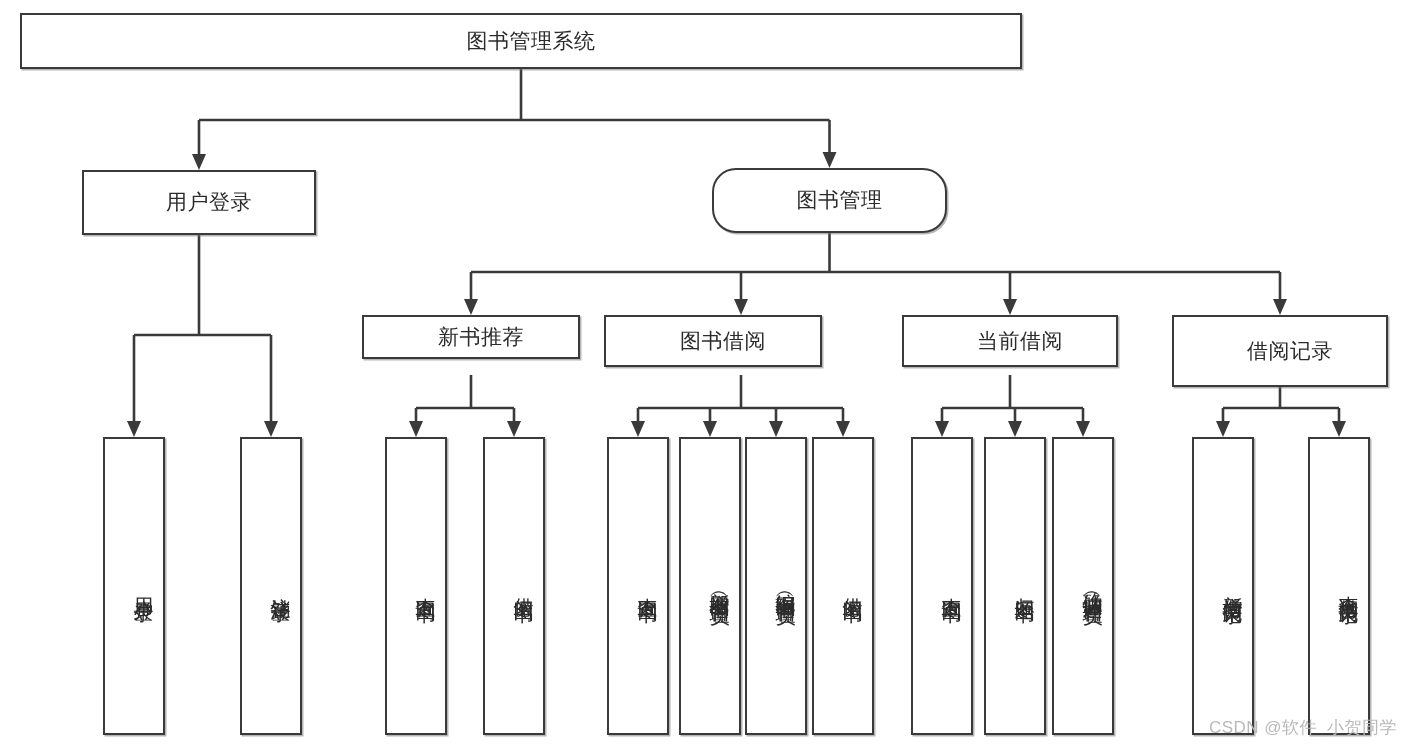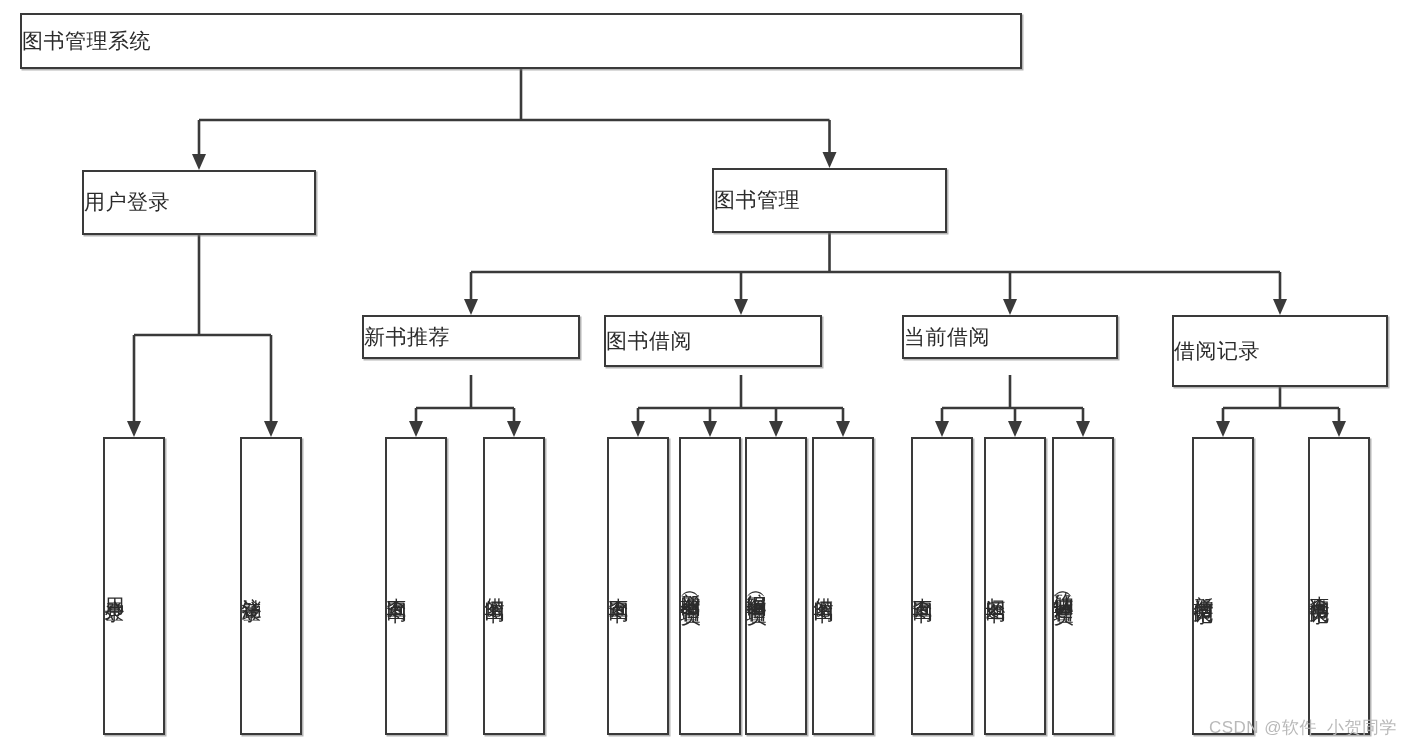--- a/index.html
+++ b/index.html
@@ -21,22 +21,23 @@
     height: 747px;
     background: #ffffff;
   }
   .node-box {
     position: absolute;
     box-sizing: border-box;
     border: 2px solid #3a3a3a;
     background: #ffffff;
     display: flex;
     align-items: center;
-    justify-content: flex-start;
+    justify-content: center;
     box-shadow: 1.5px 1.5px 0 rgba(120,120,120,0.55);
+    padding-left: 20px;
   }
   .node-label {
     color: #2b2b2b;
     font-size: 21px;
     line-height: 1.15;
     letter-spacing: 0.5px;
     white-space: nowrap;
     text-align: center;
     font-family: "Liberation Sans", "DejaVu Sans", sans-serif;
   }
@@ -126,30 +127,30 @@
       <line x1="1339" y1="408" x2="1339" y2="424" stroke="#3a3a3a" stroke-width="2.6"></line>
       <polygon points="1332,421 1346,421 1339,437" fill="#3a3a3a"></polygon>
     </svg>
   <div id="nodes-layer">
       <div class="node-box" style="left: 20px; top: 13px; width: 1002px; height: 56px;">
         <span class="node-label">图书管理系统</span>
       </div>
       <div class="node-box" style="left: 82px; top: 170px; width: 234px; height: 65px;">
         <span class="node-label">用户登录</span>
       </div>
-      <div class="node-box" style="left: 712px; top: 168px; width: 235px; height: 65px;">
+      <div class="node-box" style="left: 712px; top: 168px; width: 235px; height: 65px; border-radius: 24px;">
         <span class="node-label">图书管理</span>
       </div>
       <div class="node-box" style="left: 362px; top: 315px; width: 218px; height: 44px;">
         <span class="node-label">新书推荐</span>
       </div>
       <div class="node-box" style="left: 604px; top: 315px; width: 218px; height: 52px;">
         <span class="node-label">图书借阅</span>
       </div>
-      <div class="node-box" style="left: 902px; top: 315px; width: 216px; height: 44px;">
+      <div class="node-box" style="left: 902px; top: 315px; width: 216px; height: 52px;">
         <span class="node-label">当前借阅</span>
       </div>
       <div class="node-box" style="left: 1172px; top: 315px; width: 216px; height: 72px;">
         <span class="node-label">借阅记录</span>
       </div>
       <div class="node-box vertical" style="left: 103px; top: 437px; width: 62px; height: 298px;">
         <span class="node-label">用户登录</span>
       </div>
       <div class="node-box vertical" style="left: 240px; top: 437px; width: 62px; height: 298px;">
         <span class="node-label">注销登录</span>

